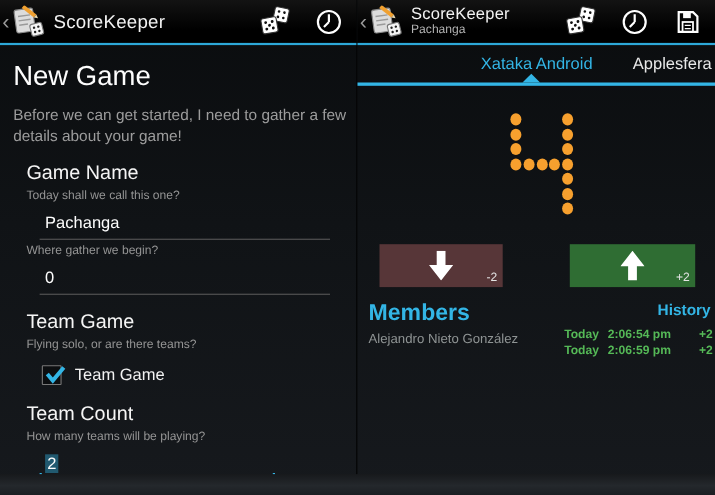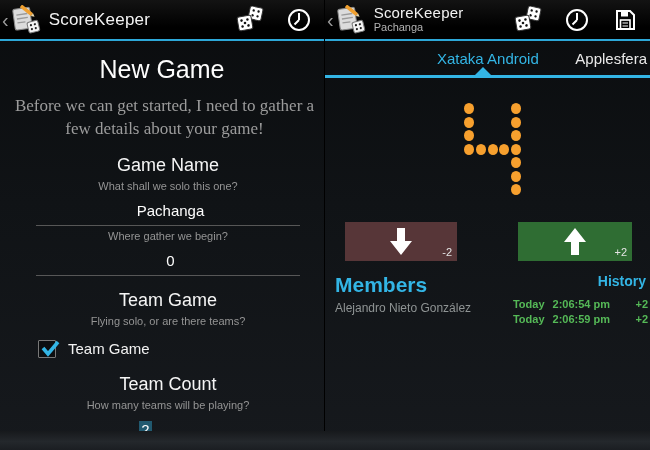--- a/index.html
+++ b/index.html
@@ -17,23 +17,23 @@
   .chevron { color:#9a9a9a; font-size:20px; line-height:1; margin-right:1px; cursor:default; }
   .appicon { width:32px; height:30px; margin-right:7px; flex:none; }
   .bar-title { font-size:17px; color:#f2f2f2; letter-spacing:.2px; }
   .title-block { line-height:1.05; }
   .title-block .bar-title { font-size:15px; display:block; }
   .title-block .bar-sub { font-size:11px; color:#b3b3b3; display:block; margin-top:1px; }
   .bar-spacer { flex:1; }
   .bar-action { width:34px; height:34px; display:flex; align-items:center; justify-content:center; margin-left:14px; }
 
   
-  .content { padding:0 12px;text-align:center; }
+  .content { padding:0 12px; }
   .page-title { font-size:25px; font-weight:400; color:#fdfdfd; margin-top:14px; }
-  .intro { font-size:17px; color:#9c9c9c; line-height:1.35; margin-top:11px; width:305px;font-family:Liberation Serif, serif; }
+  .intro { font-size:14px; color:#9c9c9c; line-height:1.35; margin-top:11px; width:305px; }
   .group-label { font-size:18px; color:#f5f5f5; margin:14px 0 0 12px; }
   .group-hint { font-size:11px; color:#949494; margin:4px 0 0 12px; }
   .field { margin:7px 0 0 24px; width:264px; }
   .field .val { font-size:15px; color:#fdfdfd; padding:3px 0 6px 5px; min-height:24px; }
   .field .line { height:1px; background:#575757; }
   .field.focused { width:214px; }
   .field.focused .line { position:relative; height:2px; background:#33b5e5; }
   .field.focused .line::before, .field.focused .line::after {
     content:""; position:absolute; bottom:0; width:2px; height:8px; background:#33b5e5; }
   .field.focused .line::before { left:0; } .field.focused .line::after { right:0; }
@@ -126,21 +126,21 @@
           <path d="M12 12V5M12 12l-4.5 4.5" stroke="#fff" stroke-width="2" fill="none"></path>
         </svg>
       </span>
     </header>
 
     <div class="content">
       <h2 class="page-title">New Game</h2>
       <p class="intro">Before we can get started, I need to gather a few details about your game!</p>
 
       <div class="group-label">Game Name</div>
-      <div class="group-hint">What shall we solo this one?</div>
+      <div class="group-hint">Today shall we call this one?</div>
       <div class="field">
         <div class="val">Pachanga</div>
         <div class="line"></div>
       </div>
 
       <div class="group-hint">Where gather we begin?</div>
       <div class="field">
         <div class="val">0</div>
         <div class="line"></div>
       </div>

